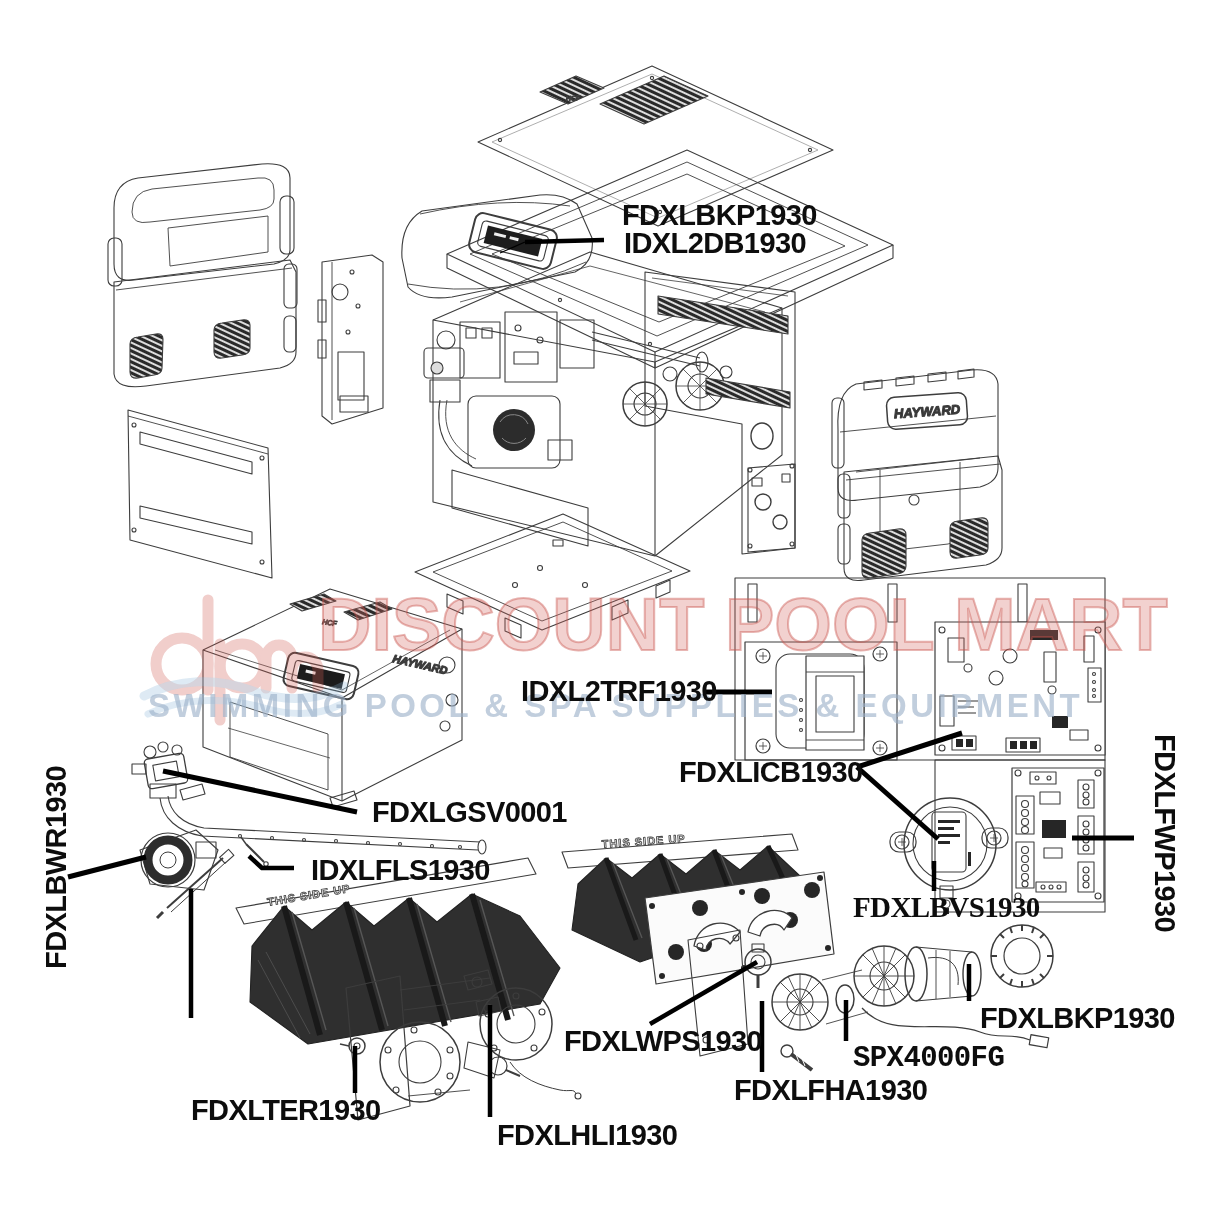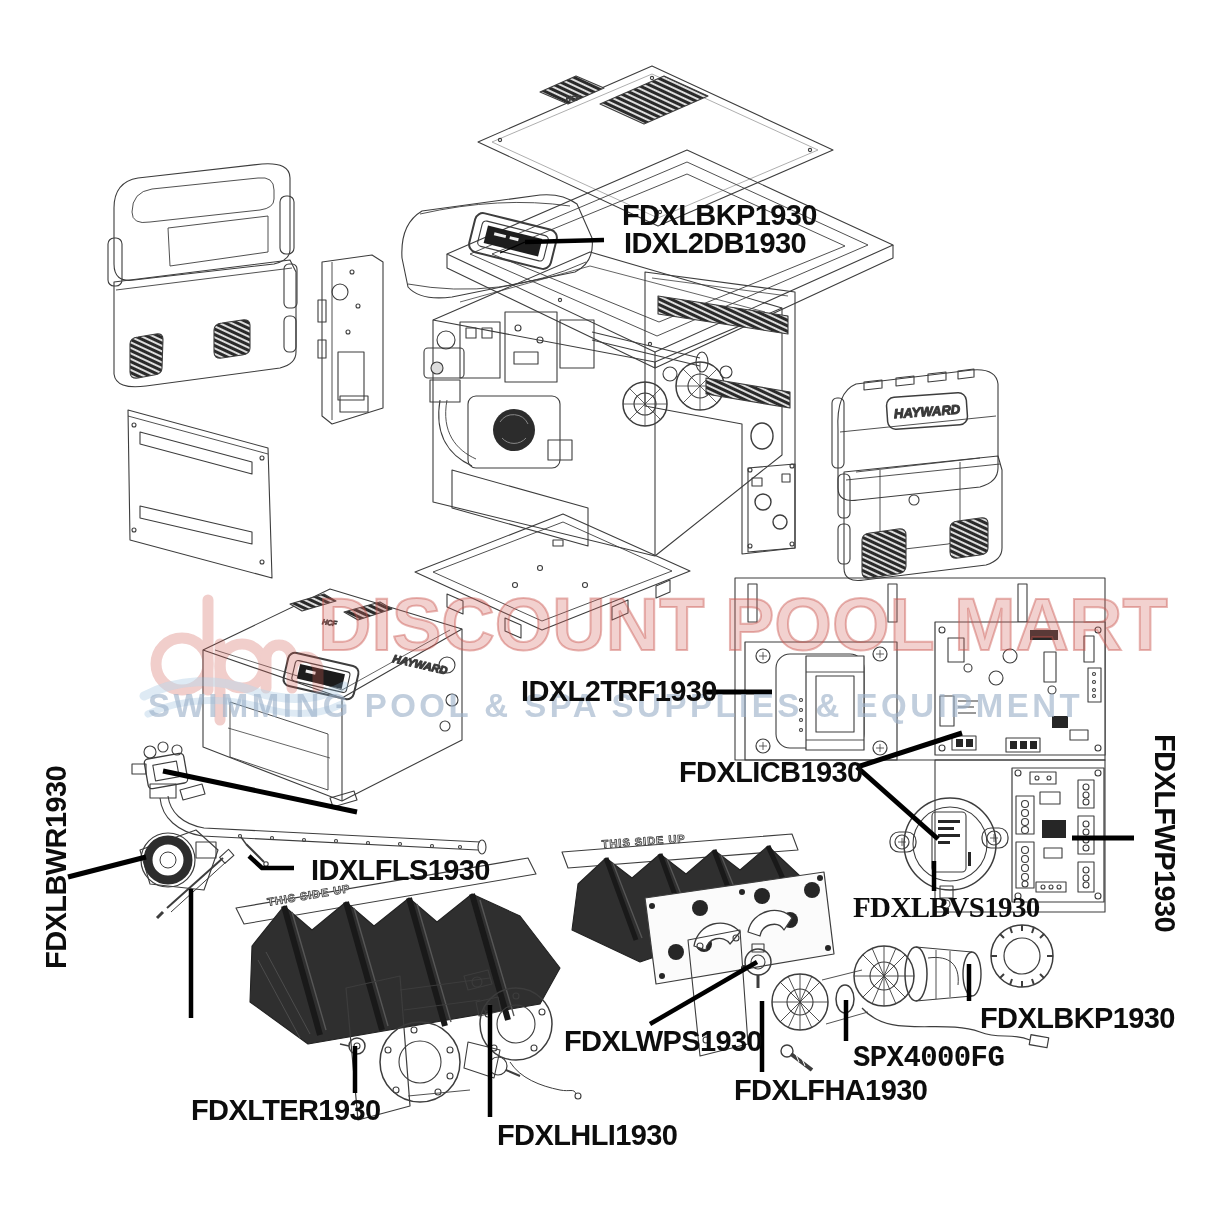--- a/index.html
+++ b/index.html
@@ -554,20 +554,21 @@
     </svg>
     <div class="wm-title">DISCOUNT POOL MART</div>
     <div class="wm-sub">SWIMMING POOL &amp; SPA SUPPLIES &amp; EQUIPMENT</div>
   </div>
 
   <div class="labels">
     <div class="part-label" style="left:606px;top:199px;">FDXLBKP1930</div>
     <div class="part-label" style="left:608px;top:227px;">IDXL2DB1930</div>
     <div class="part-label" style="left:505px;top:675px;">IDXL2TRF1930</div>
     <div class="part-label" style="left:663px;top:756px;">FDXLICB1930</div>
+    <div class="part-label" style="left:356px;top:796px;">FDXLGSV0001</div>
     <div class="part-label vert-up" style="left:24px;top:766px;">FDXLBWR1930</div>
     <div class="part-label" style="left:295px;top:854px;">IDXLFLS1930</div>
     <div class="part-label vert-down" style="left:1132px;top:734px;">FDXLFWP1930</div>
     <div class="part-label" style="left:837px;top:891px;font-family:Liberation Serif, serif;">FDXLBVS1930</div>
     <div class="part-label" style="left:175px;top:1094px;">FDXLTER1930</div>
     <div class="part-label" style="left:481px;top:1119px;">FDXLHLI1930</div>
     <div class="part-label" style="left:548px;top:1025px;">FDXLWPS1930</div>
     <div class="part-label" style="left:837px;top:1042px;font-family:Liberation Mono, monospace;">SPX4000FG</div>
     <div class="part-label" style="left:706px;top:1074px;margin-left:12px;">FDXLFHA1930</div>
     <div class="part-label" style="left:964px;top:1002px;">FDXLBKP1930</div>

